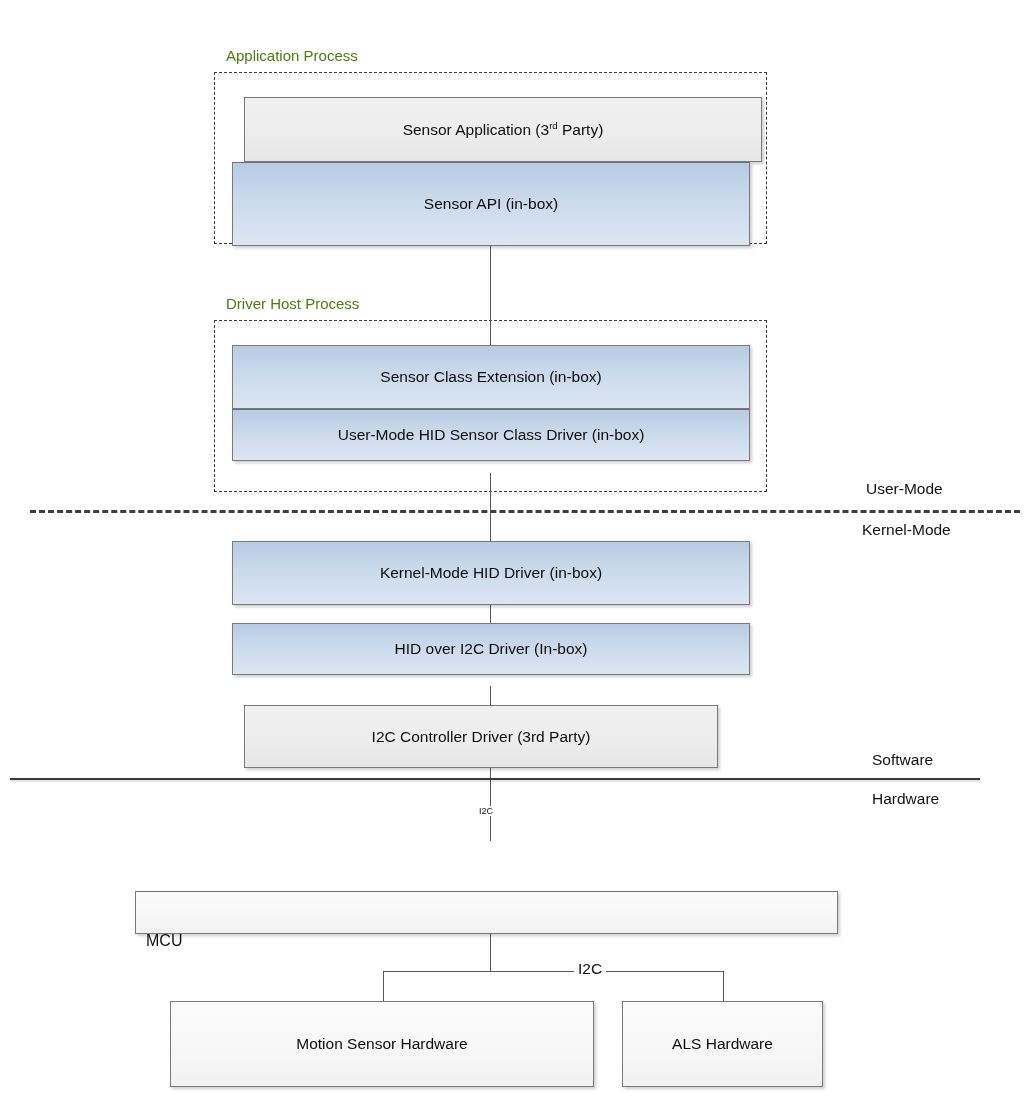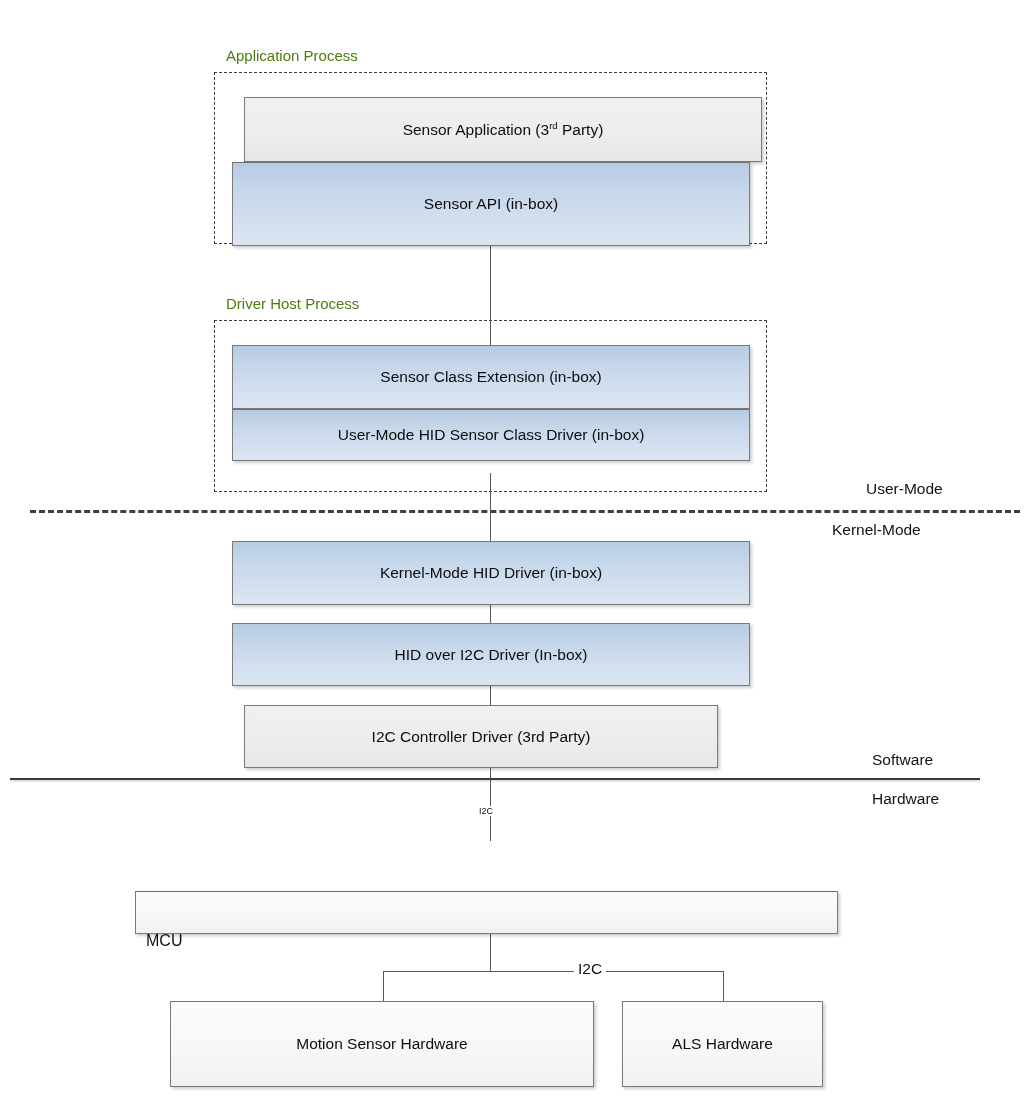--- a/index.html
+++ b/index.html
@@ -88,29 +88,29 @@
   </div>
 
   <div class="box blue stack-bottom" style="left:232px;top:409px;width:518px;height:52px;">
     <span>User-Mode HID Sensor Class Driver (in-box)</span>
   </div>
 
   <div class="vline" style="left:490px;top:473px;height:68px;"></div>
 
   <div class="divider-dashed" style="left:30px;top:510px;width:990px;"></div>
   <div class="side-label" style="left:866px;top:480px;">User-Mode</div>
-  <div class="side-label" style="left:832px;top:521px;">Kernel-Mode</div>
+  <div class="side-label" style="left:862px;top:521px;">Kernel-Mode</div>
 
   <div class="box blue" style="left:232px;top:541px;width:518px;height:64px;">
     <span>Kernel-Mode HID Driver (in-box)</span>
   </div>
 
   <div class="vline" style="left:490px;top:605px;height:18px;"></div>
 
-  <div class="box blue" style="left:232px;top:623px;width:518px;height:63px;">
+  <div class="box blue" style="left:232px;top:623px;width:518px;height:52px;">
     <span>HID over I2C Driver (In-box)</span>
   </div>
 
   <div class="vline" style="left:490px;top:686px;height:19px;"></div>
 
   <div class="box gray" style="left:232px;top:705px;width:474px;height:63px;">
     <span>I2C Controller Driver (3rd Party)</span>
   </div>
 
   <div class="vline" style="left:490px;top:768px;height:73px;"></div>

